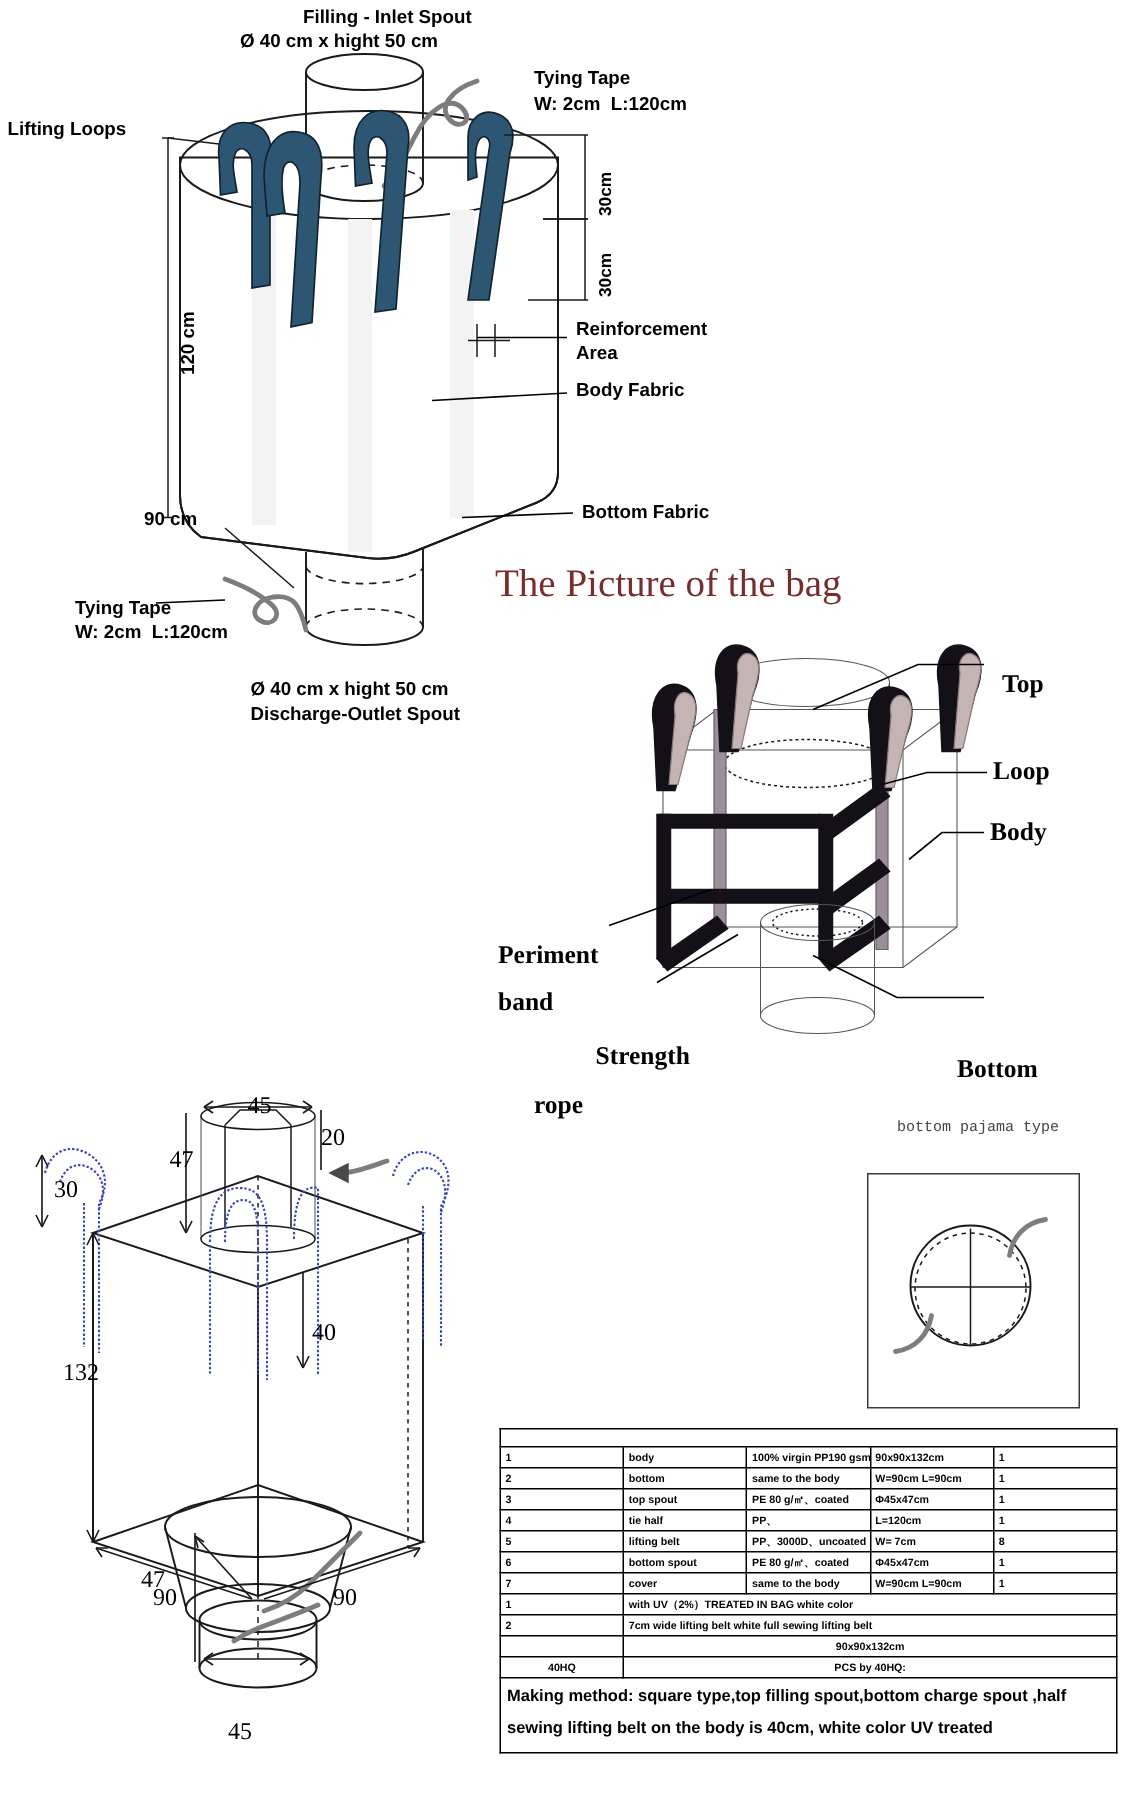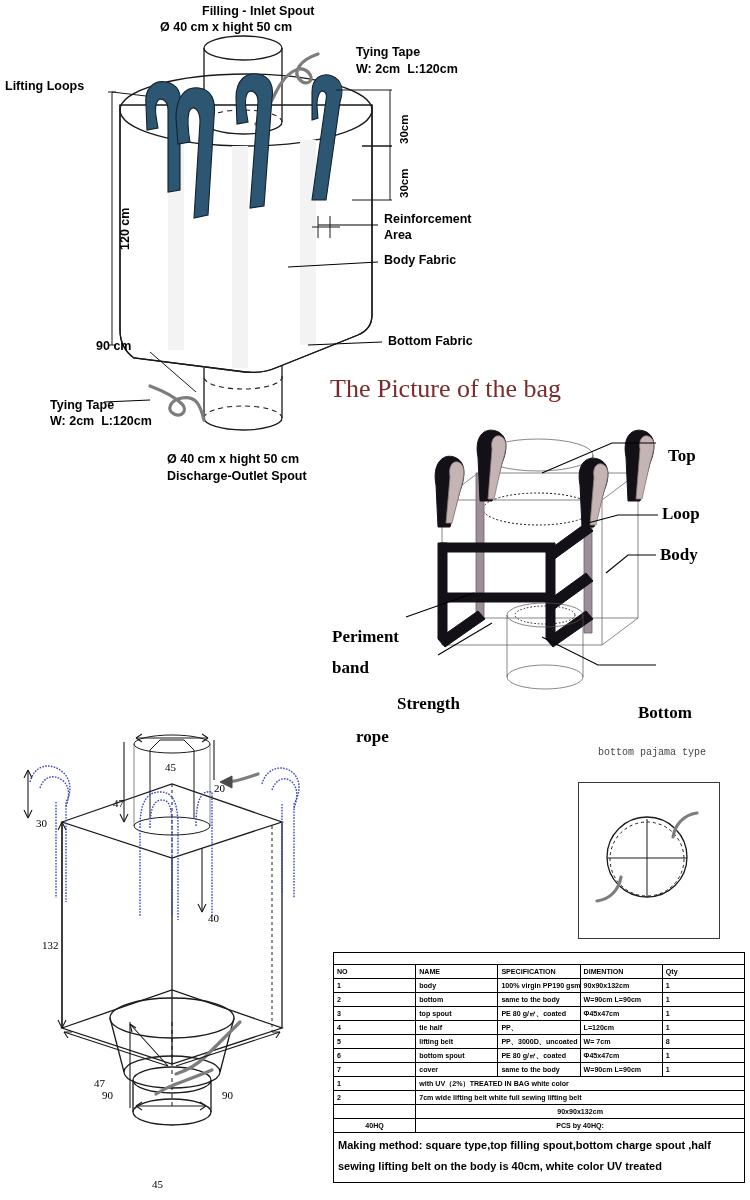--- a/index.html
+++ b/index.html
@@ -34,22 +34,21 @@
   }
   .lbl.sm { font-size: 11.5px; }
   .lbl.serif {
     font-family: "Liberation Serif", serif;
     font-weight: bold;
     font-size: 17px;
   }
   .lbl.dim {
     font-family: "Liberation Serif", serif;
     font-weight: normal;
-    font-size: 11px;
-    margin-top: 32px;
+    font-size: 16px;
   }
   .lbl.vert {
     transform-origin: left top;
     transform: rotate(-90deg);
   }
 
   .title-picture {
     position: absolute;
     font-family: "Liberation Serif", serif;
     font-size: 26px;
@@ -386,27 +385,20 @@
       <path class="tape" d="M118,30 C104,32 96,42 94,54"></path>
       <path class="tape" d="M18,118 C32,116 40,106 42,94"></path>
     </svg>
   </div>
 
   <table class="spec-table">
     <tbody>
       <tr>
         <td class="topcap" colspan="5"></td>
       </tr>
-      <tr>
-        <td class="c-no">NO</td>
-        <td class="c-name">NAME</td>
-        <td class="c-spec">SPECIFICATION</td>
-        <td class="c-dim">DIMENTION</td>
-        <td class="c-qty">Qty</td>
-      </tr>
 
       <tr>
         <td>1</td>
         <td>body</td>
         <td>100% virgin PP190 gsm、uncoated</td>
         <td>90x90x132cm</td>
         <td>1</td>
       </tr>
       <tr>
         <td>2</td>

